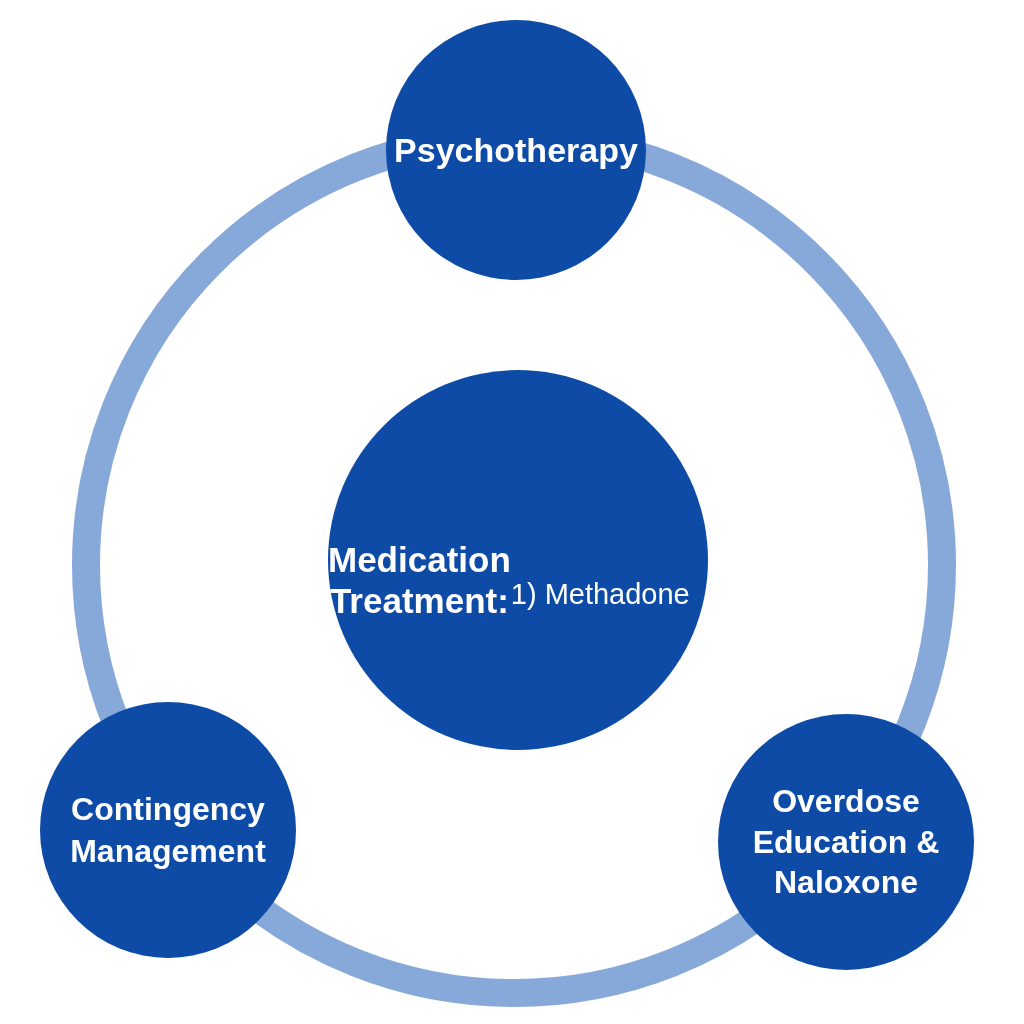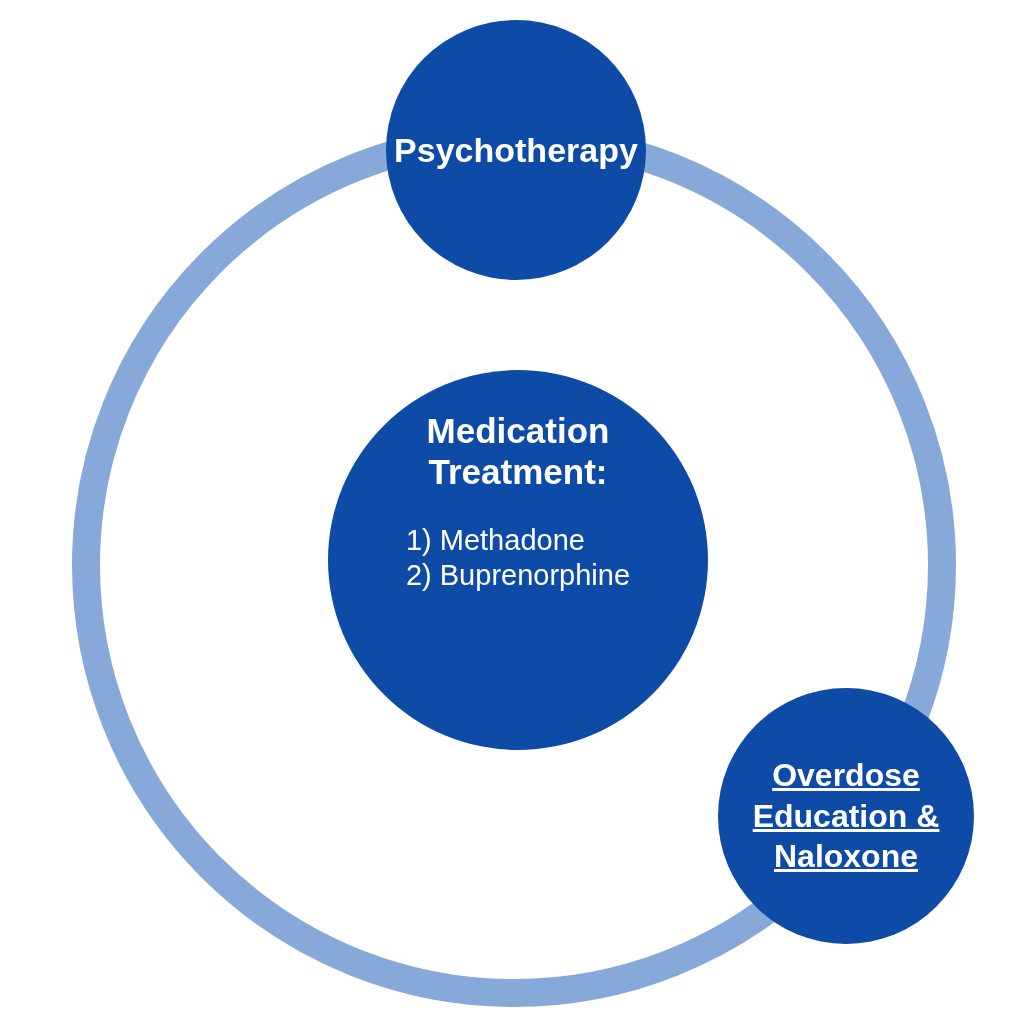--- a/index.html
+++ b/index.html
@@ -50,39 +50,38 @@
   .node-bl {
     left: 40px;
     top: 702px;
     width: 256px;
     height: 256px;
     font-size: 32px;
     line-height: 1.32;
   }
   .node-br {
     left: 718px;
-    top: 688px;
+    top: 714px;
     width: 256px;
     height: 256px;
     font-size: 32px;
     line-height: 1.28;
-    text-decoration: underline;
   }
   .center-node {
     position: absolute;
     left: 328px;
     top: 370px;
     width: 380px;
     height: 380px;
     box-sizing: border-box;
     border-radius: 50%;
     background: var(--node-fill, #0d4ba6);
     color: var(--text, #ffffff);
     display: flex;
-    flex-direction: column;
+    flex-direction: row;
     align-items: center;
     padding-top: 40px;
   }
   .center-title {
     font-weight: bold;
     font-size: 35px;
     line-height: 1.18;
     text-align: center;
     white-space: pre-line;
   }
@@ -100,29 +99,32 @@
 <body>
 
 <div class="canvas">
 
   <div class="ring"></div>
 
   <div class="node node-top">
     <span class="node-label">Psychotherapy</span>
   </div>
 
+  <div class="node node-bl">
+    <span class="node-label">Contingency
+Management</span>
+  </div>
 
   <div class="node node-br">
     <span class="node-label">Overdose
 Education &amp;
 Naloxone</span>
   </div>
 
   <div class="center-node">
     <div class="center-title">Medication
 Treatment:</div>
     <div class="center-list">
         <div class="center-list-item">1) Methadone</div>
-        <div class="center-list-item">2) Buprenorphine</div>
       </div>
   </div>
 
 </div>
 
 </body></html>

